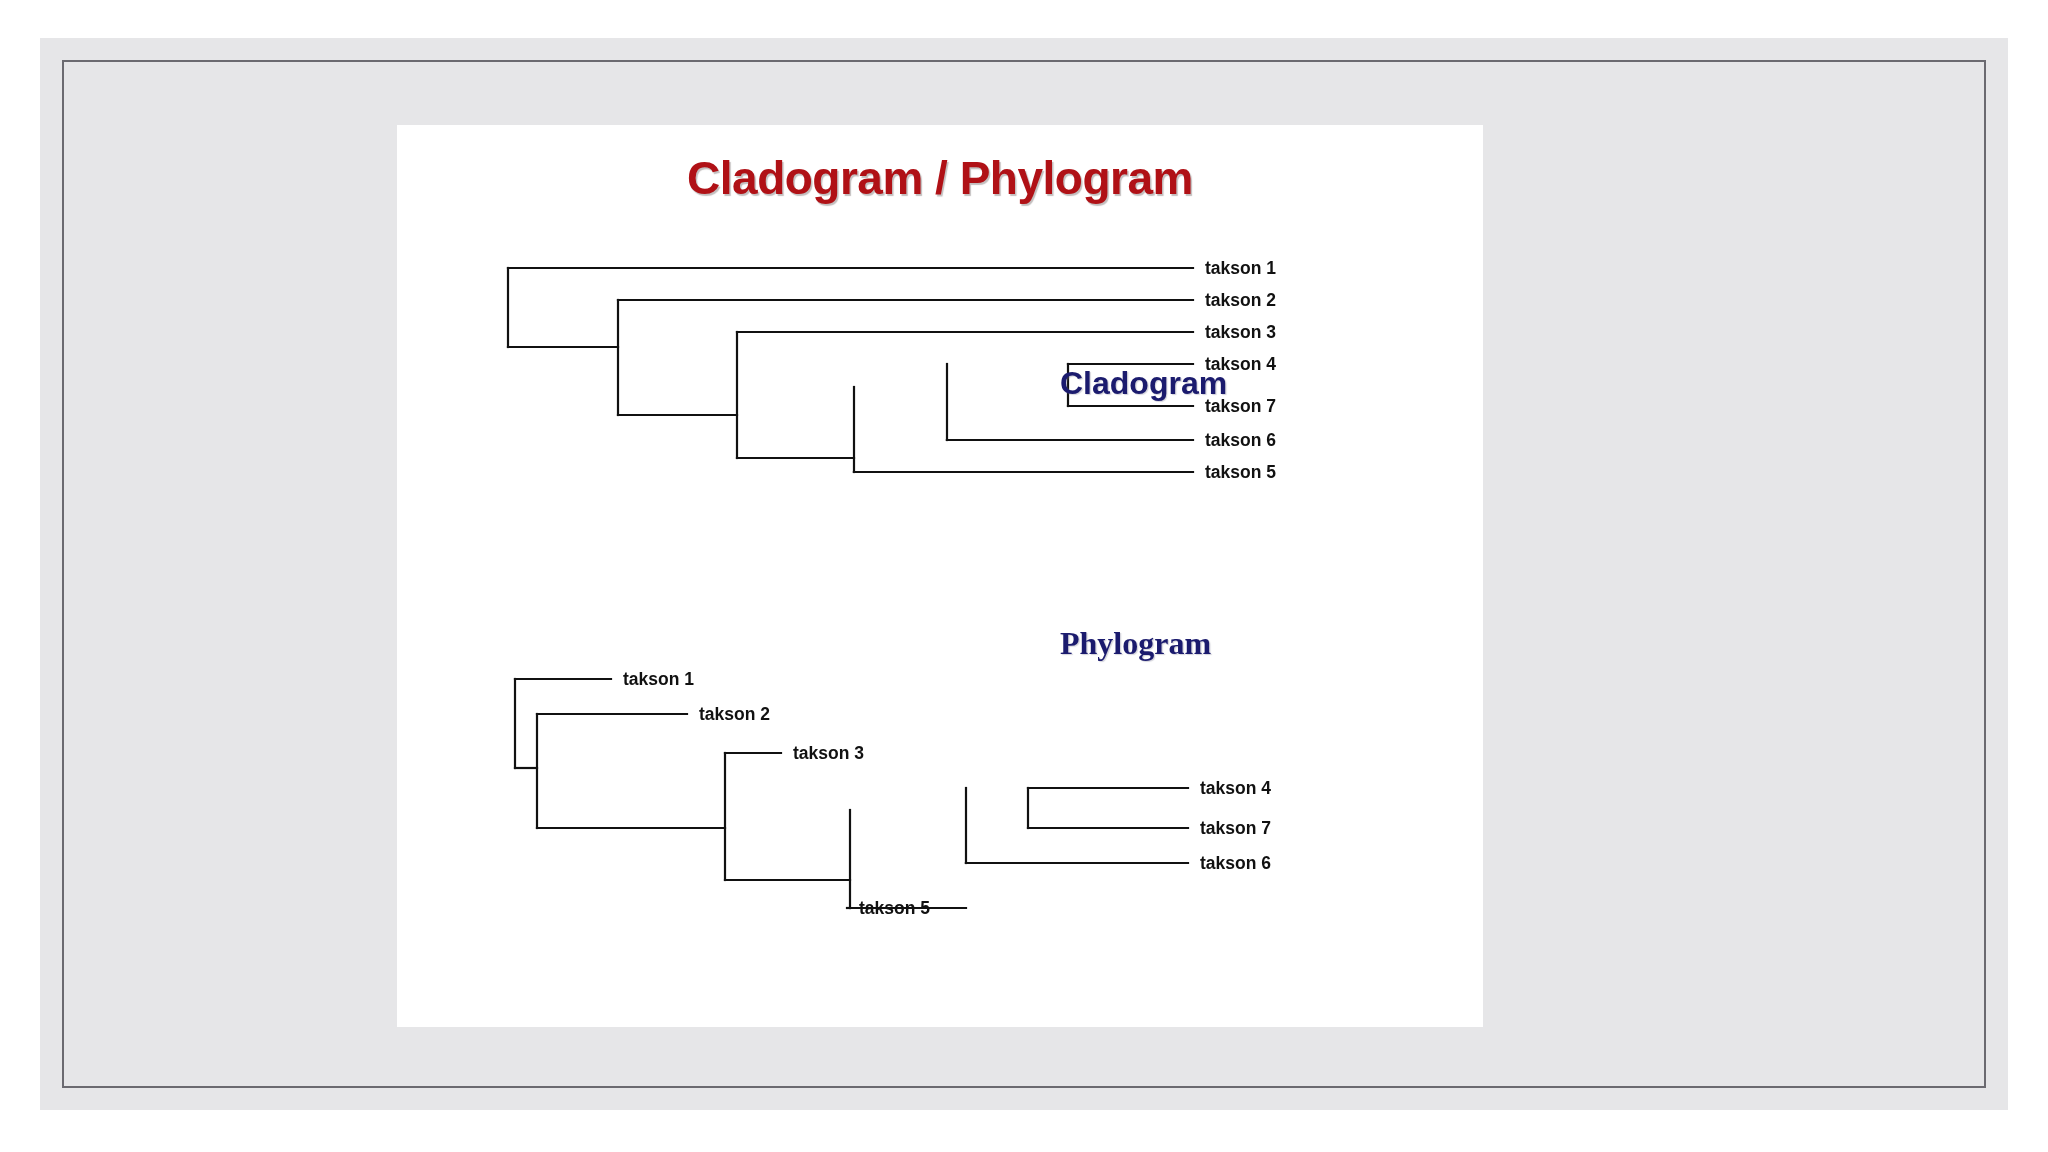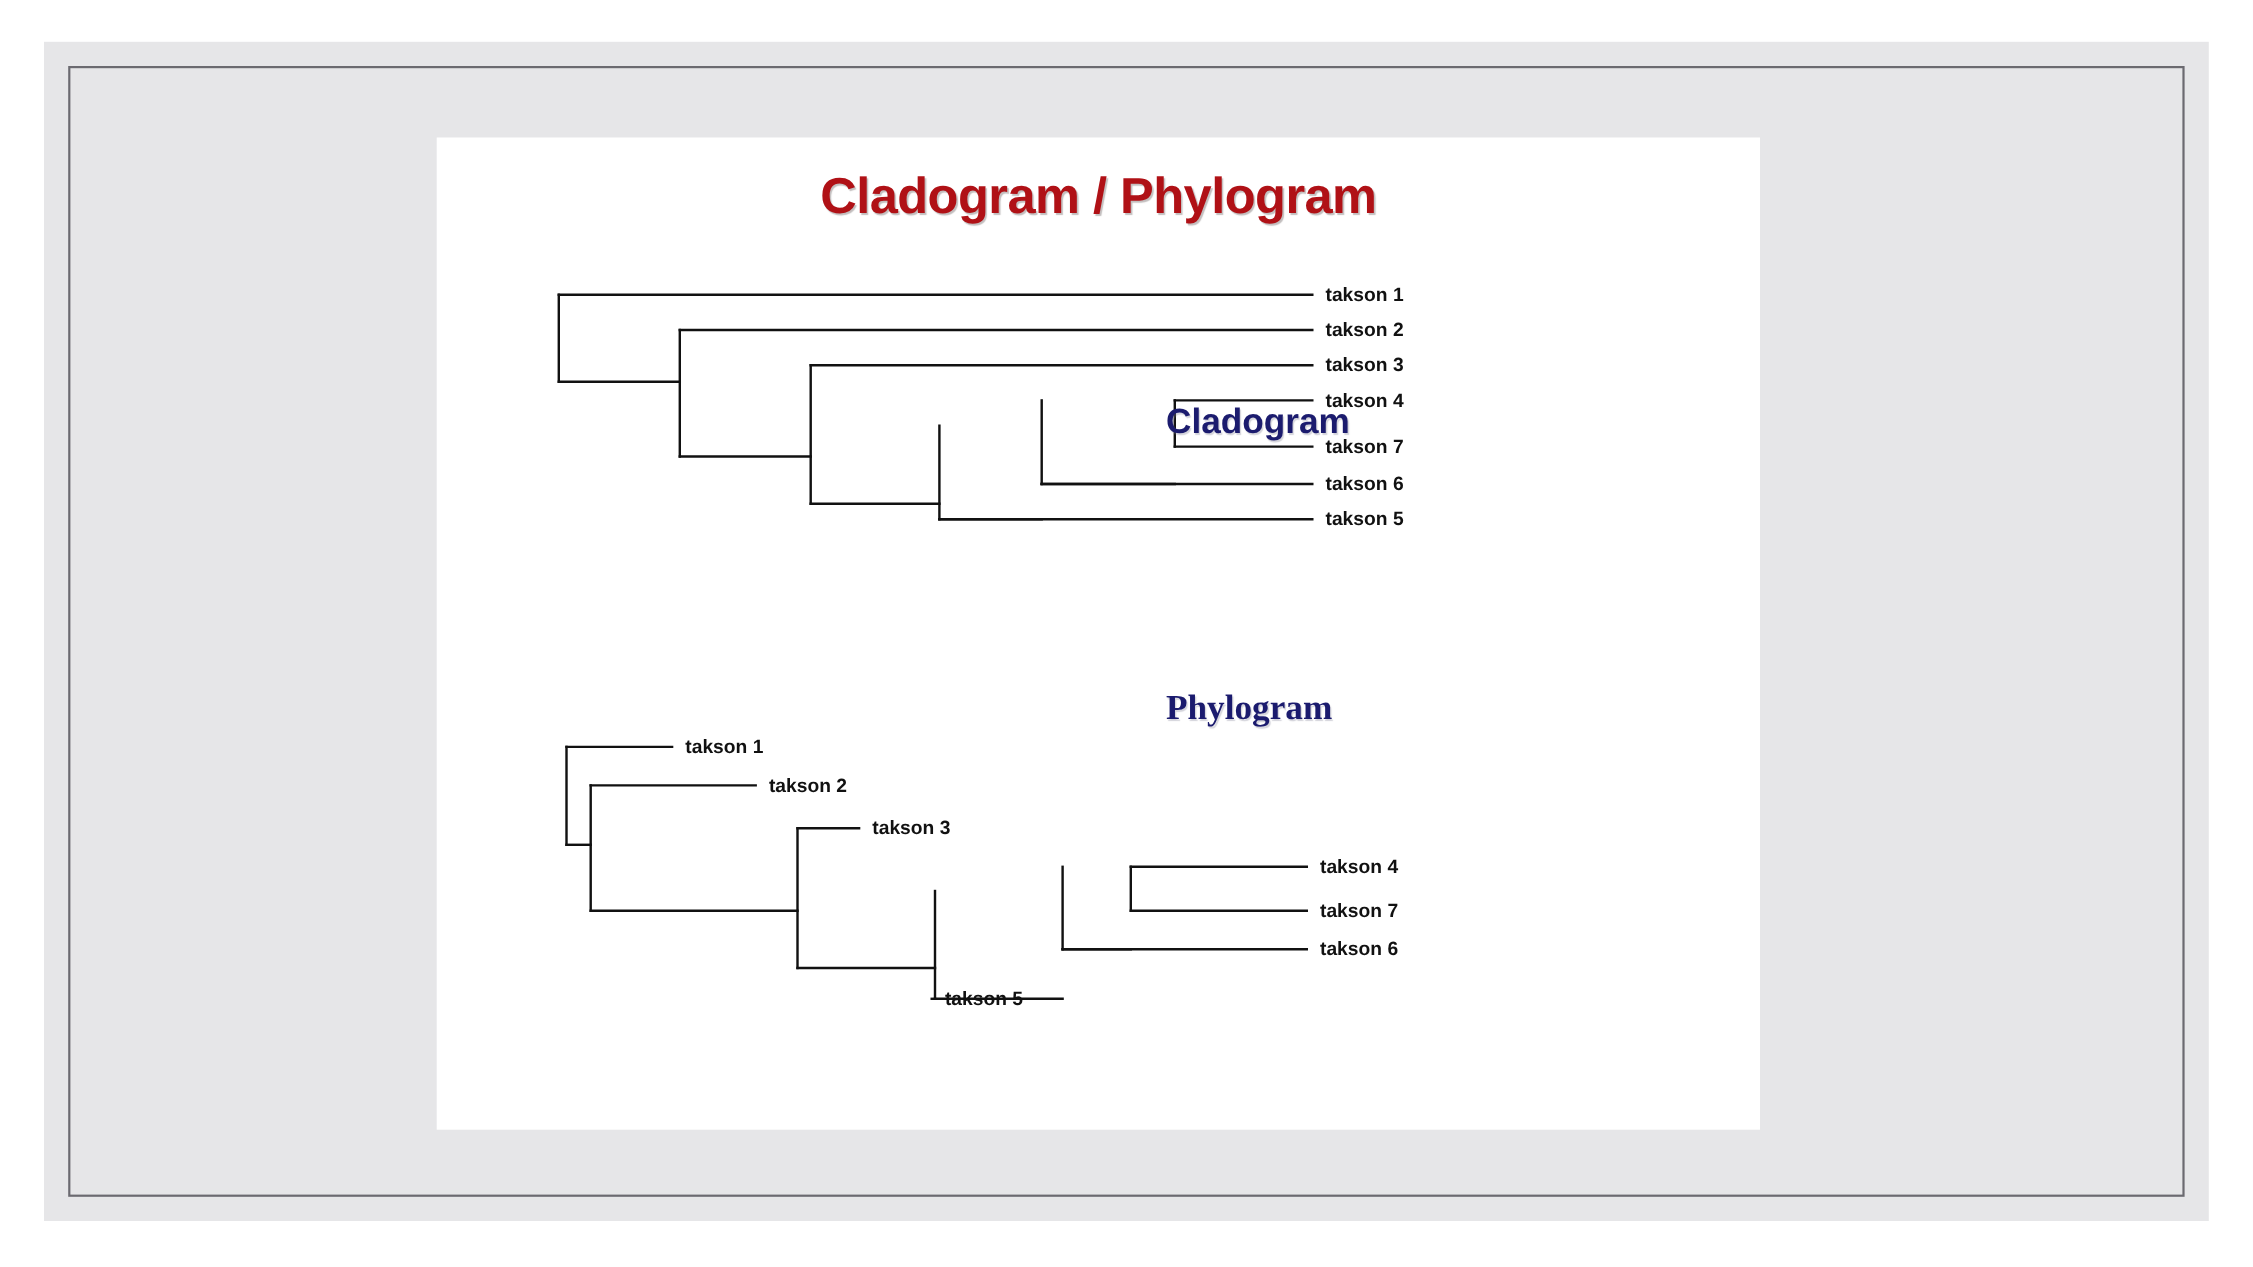--- a/index.html
+++ b/index.html
@@ -31,21 +31,21 @@
     right: 22px;
     bottom: 22px;
     border: 2px solid #6b6a70;
     box-sizing: border-box;
   }
 
   #slide-canvas {
     position: absolute;
     left: 357px;
     top: 87px;
-    width: 1203px;
+    width: 1086px;
     height: 902px;
     background: #ffffff;
   }
 
   #slide-title {
     position: absolute;
     left: 0;
     top: 26px;
     width: 100%;
     text-align: center;

